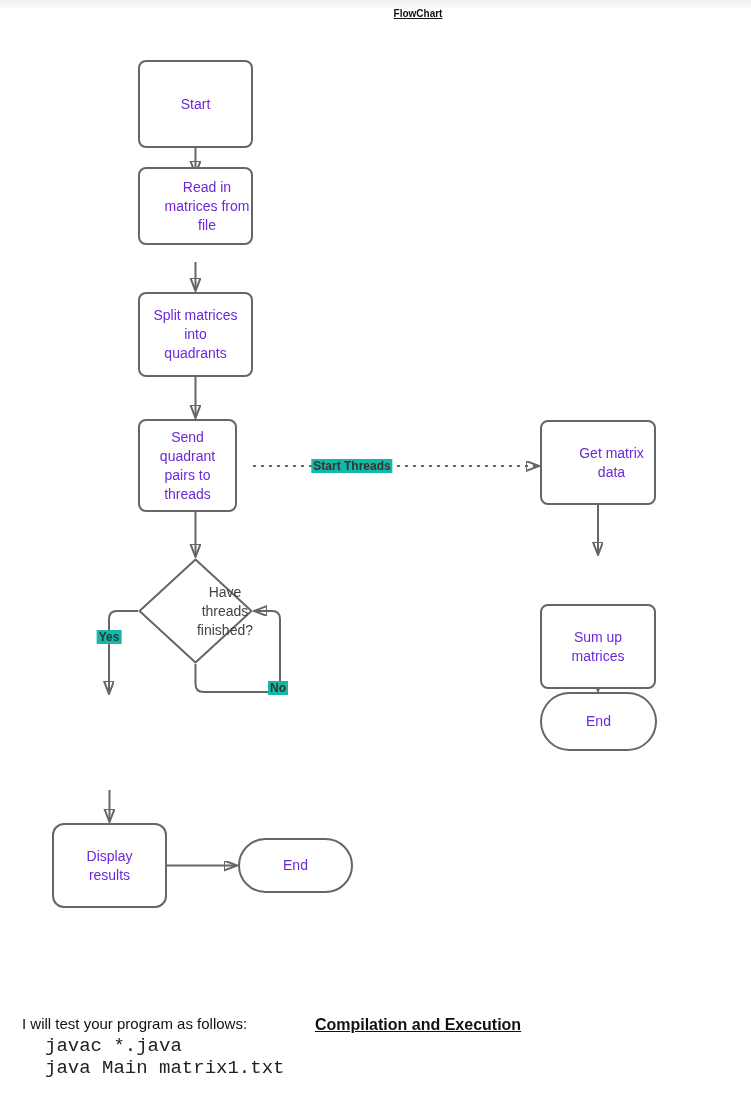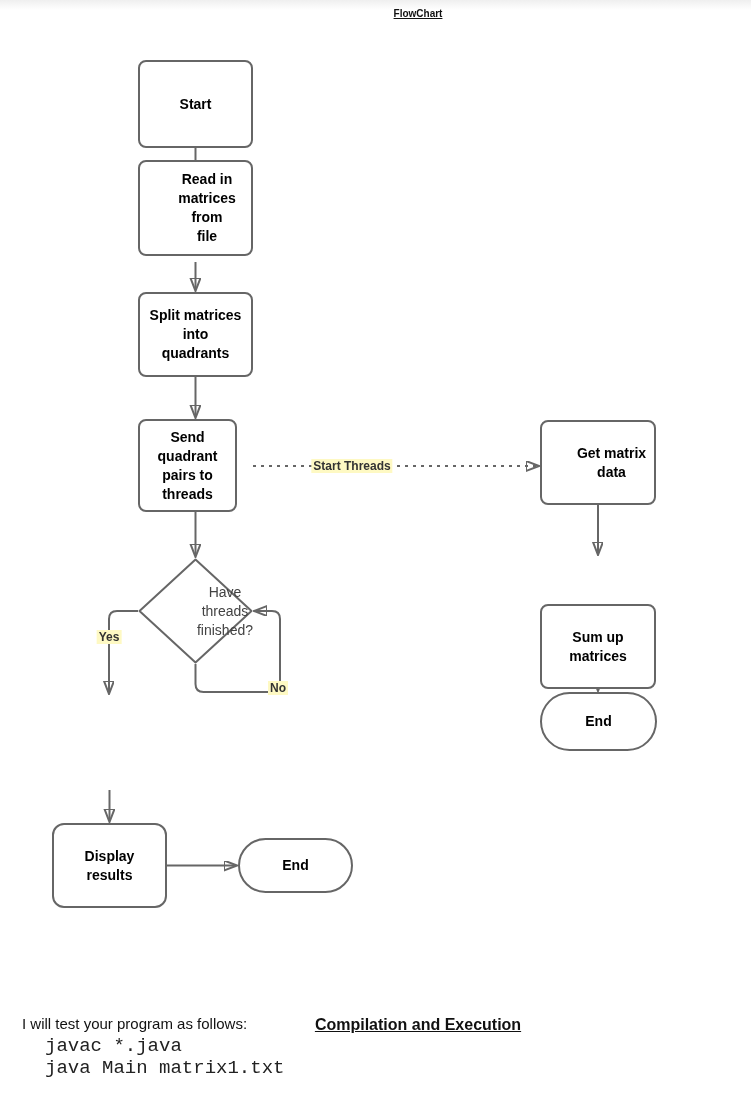--- a/index.html
+++ b/index.html
@@ -29,38 +29,37 @@
   .edges path.dashed { stroke-dasharray: 3 5; }
   .node {
     position: absolute;
     box-sizing: border-box;
     background: #ffffff;
     border: 2px solid #666666;
     border-radius: 8px;
     display: flex; align-items: center; justify-content: center;
     text-align: center;
     font-size: 14px; line-height: 19px;
-    color: #000000;
-    font-weight: bold;
+    color: #6d28d9;
   }
   .node .lbl { display: block; white-space: pre-line; }
   .terminator { border-radius: 30px; }
   .diamond-wrap {
     position: absolute;
     display: flex; align-items: center; justify-content: flex-end;
     text-align: center;
     font-size: 14px; line-height: 19px;
     color: #424242;
   }
   .diamond-wrap svg { position: absolute; left: 0; top: 0; }
   .diamond-wrap .lbl { position: relative; display: block; white-space: pre-line; }
   .edge-label {
     position: absolute;
     transform: translate(-50%, -50%);
-    background: #fef9c3;
+    background: #14b8a6;
     padding: 0 2px;
     font-size: 12px; font-weight: bold;
     color: #333333;
     white-space: nowrap;
   }
   .section-title {
     position: absolute;
     left: 418px; top: 993px;
     transform: translateX(-50%);
     font-size: 16px; font-weight: bold;
@@ -108,21 +107,21 @@
     <path d="M109.5 790 L109.5 821" marker-end="url(#arrow)"></path>
     <path d="M167 865.5 L236 865.5" marker-end="url(#arrow)"></path>
     <path class="dashed" d="M253 466 L538 466" marker-end="url(#arrow)"></path>
     <path d="M598 505 L598 554" marker-end="url(#arrow)"></path>
     <path d="M598 641 L598 690" marker-end="url(#arrow)"></path>
   </svg>
 
   <div class="node" style="left:138px; top:60px; width:115px; height:88px;">
     <span class="lbl">Start</span>
   </div>
-  <div class="node" style="left:138px; top:160px; width:115px; height:96px;padding-left:23px;">
+  <div class="node" style="left:138px; top:167px; width:115px; height:78px;padding-left:23px;">
     <span class="lbl">Read in
 matrices from
 file</span>
   </div>
   <div class="node" style="left:138px; top:292px; width:115px; height:85px;">
     <span class="lbl">Split matrices
 into
 quadrants</span>
   </div>
   <div class="node" style="left:138px; top:419px; width:99px; height:93px;">

